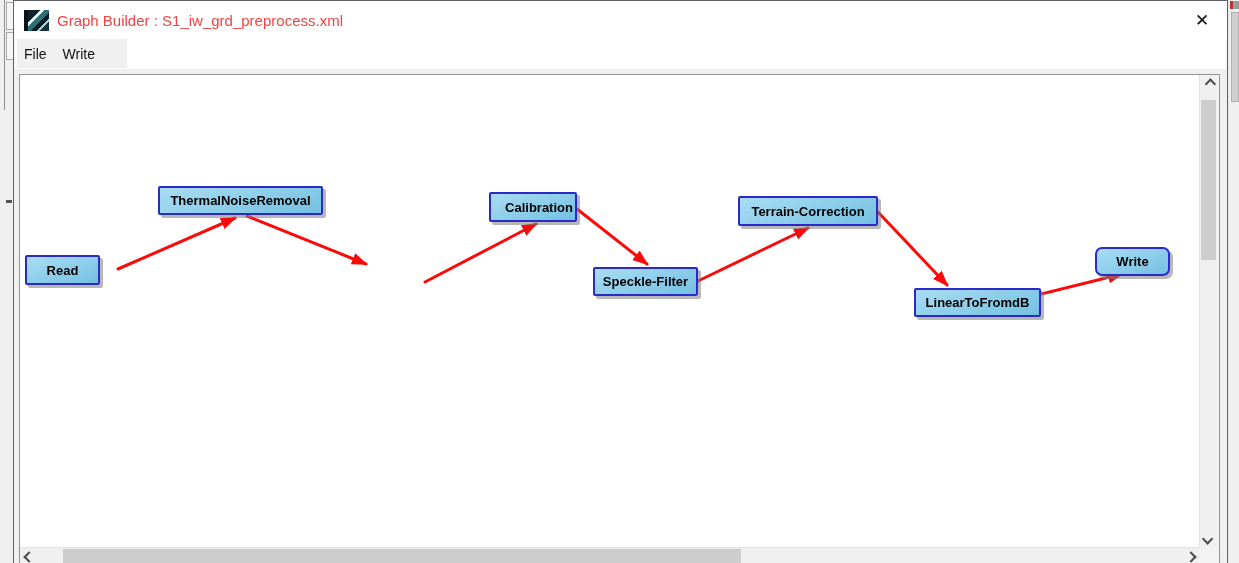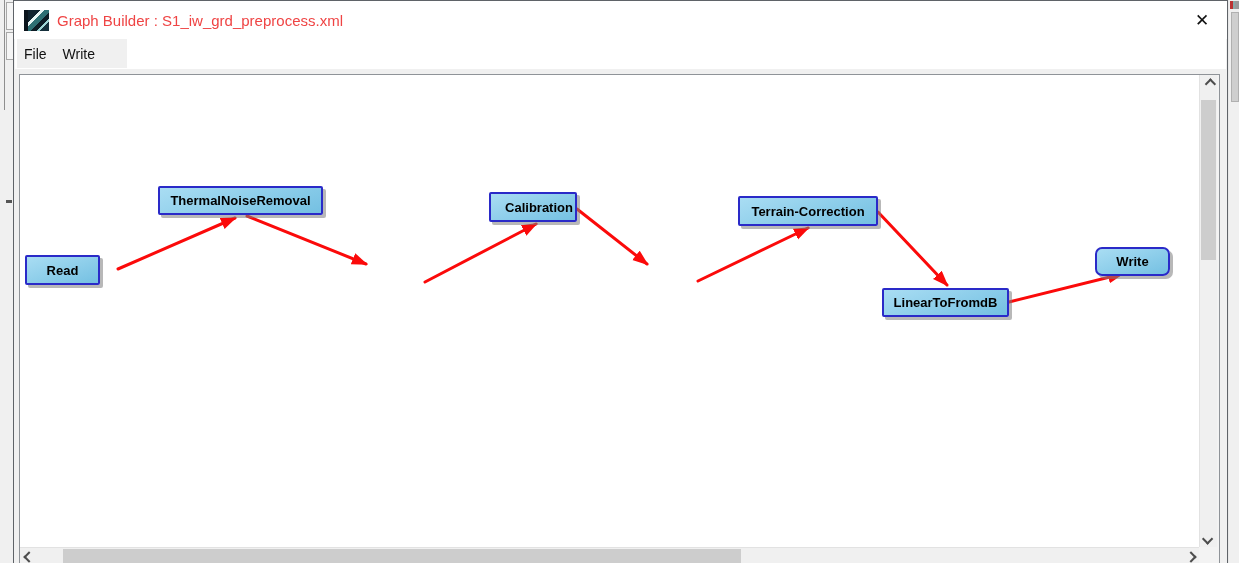--- a/index.html
+++ b/index.html
@@ -106,22 +106,23 @@
             <line x1="557" y1="134" x2="627" y2="189" stroke="#fb0a0a" stroke-width="3" stroke-linecap="round" marker-end="url(#arrowhead)"></line>
             <line x1="678" y1="206" x2="788" y2="153" stroke="#fb0a0a" stroke-width="3" stroke-linecap="round" marker-end="url(#arrowhead)"></line>
             <line x1="858" y1="137" x2="927" y2="210" stroke="#fb0a0a" stroke-width="3" stroke-linecap="round" marker-end="url(#arrowhead)"></line>
             <line x1="989" y1="227" x2="1102" y2="199" stroke="#fb0a0a" stroke-width="3" stroke-linecap="round" marker-end="url(#arrowhead)"></line>
           </g>
       </svg>
 
     <div class="node" style="left: 5px; top: 180px; width: 75px; height: 30px;">Read</div>
         <div class="node" style="left: 138px; top: 111px; width: 165px; height: 29px;">ThermalNoiseRemoval</div>
         <div class="node" style="left: 469px; top: 117px; width: 88px; height: 30px; padding-left: 12px;">Calibration</div>
+        <div class="node" style="left: 573px; top: 192px; width: 105px; height: 29px;">Speckle-Filter</div>
         <div class="node" style="left: 718px; top: 121px; width: 140px; height: 30px;">Terrain-Correction</div>
-        <div class="node" style="left: 862px; top: 213px; width: 127px; height: 29px;">LinearToFromdB</div>
+        <div class="node" style="left: 894px; top: 213px; width: 127px; height: 29px;">LinearToFromdB</div>
         <div class="node" style="left: 1075px; top: 172px; width: 75px; height: 29px; border-radius: 7px;">Write</div>
       </div>
 
     <div class="vsb">
       <div class="sb-btn up">
         <span class="chev up"></span>
       </div>
       <div class="vsb-thumb"></div>
       <div class="sb-btn down">
         <span class="chev down"></span>

